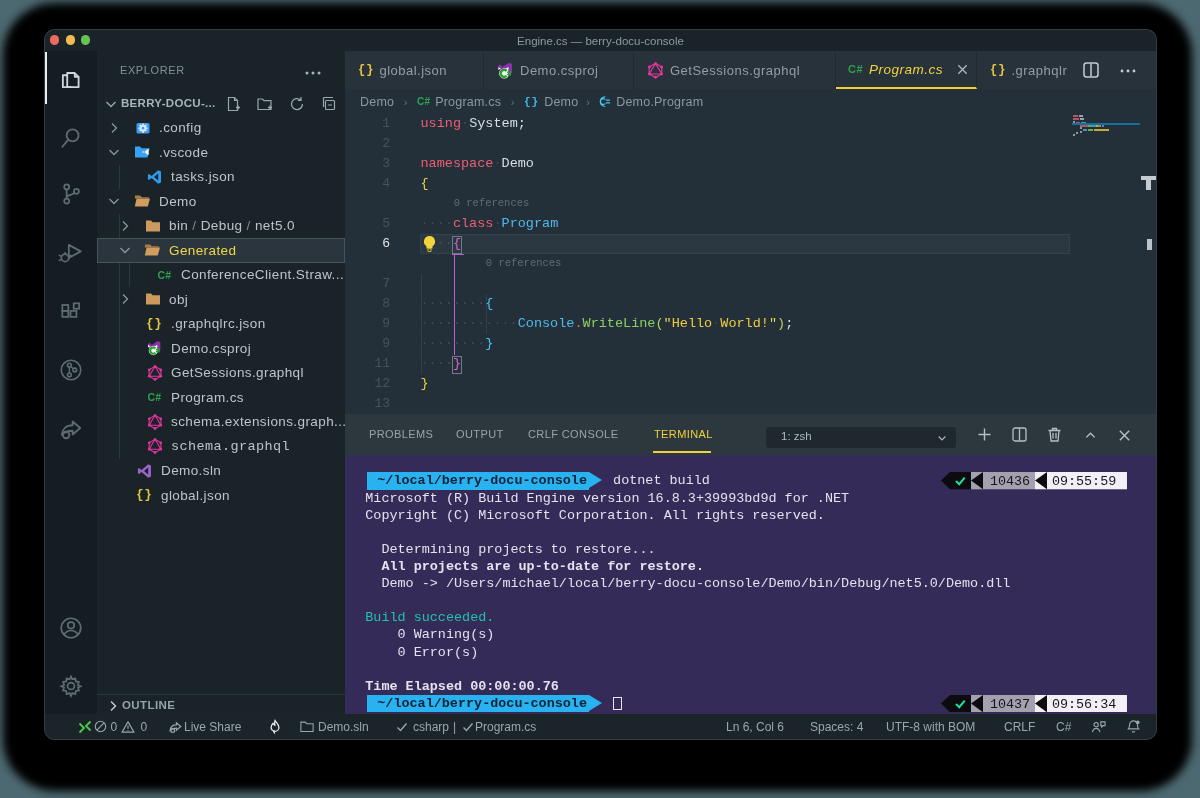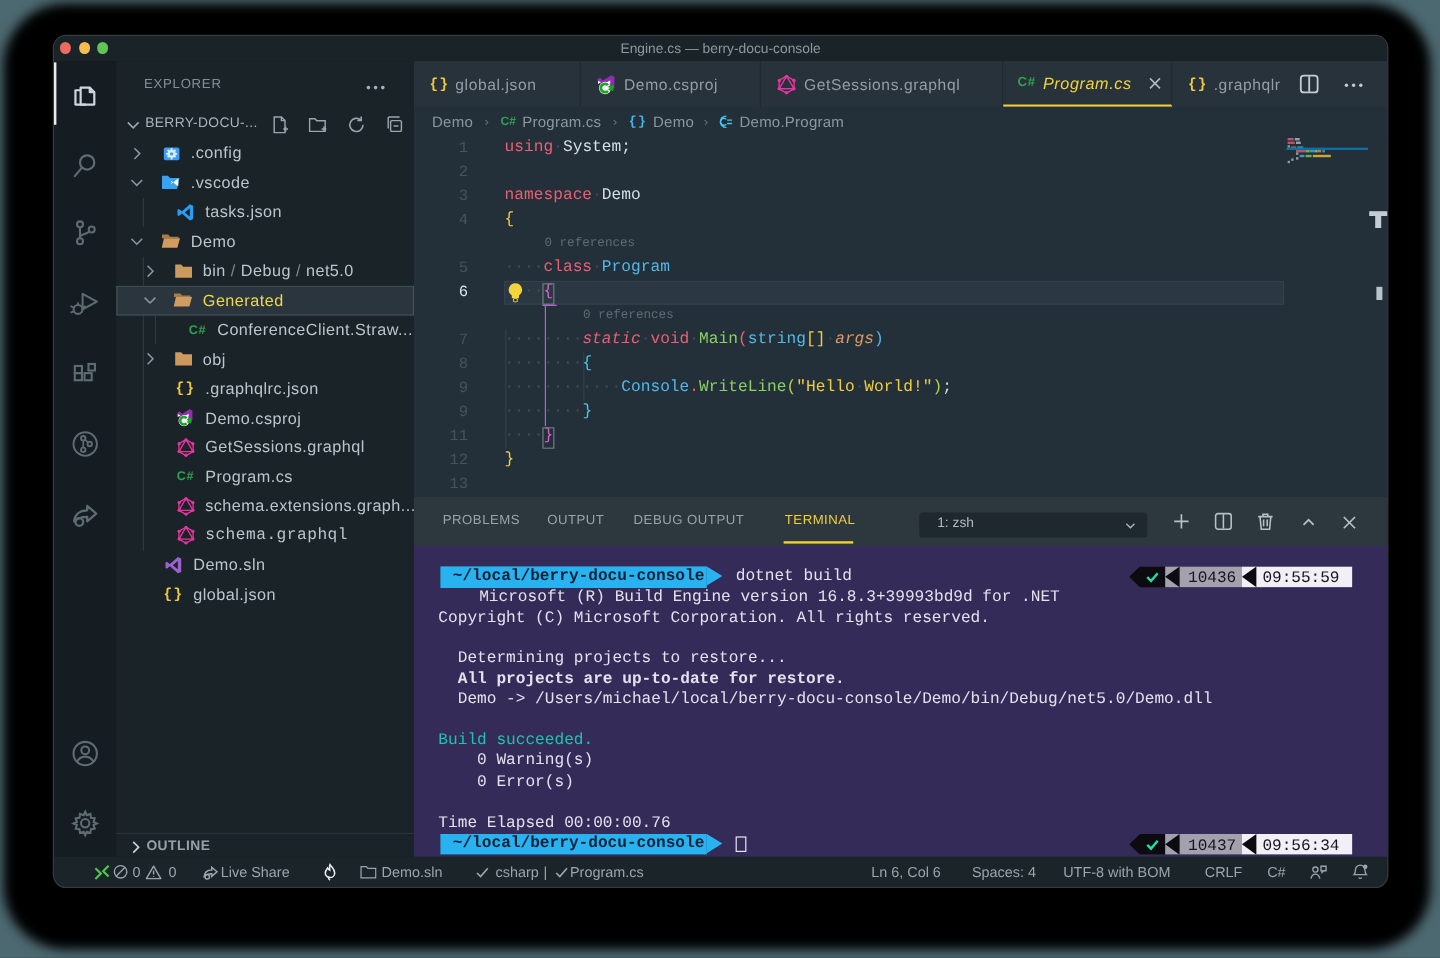--- a/index.html
+++ b/index.html
@@ -146,21 +146,21 @@
         <circle cx="3" cy="9" r="1.5"></circle>
         <circle cx="9" cy="9" r="1.5"></circle>
         <circle cx="15" cy="9" r="1.5"></circle>
       </svg>
 
     <div class="abs" style="left:6px; top:45px; width:16px; height:16px; color:#9aa5ac;">
       <svg viewBox="0 0 16 16" fill="none" stroke="currentColor" stroke-width="1.4">
           <path d="M3.5 6 L8 10.5 L12.5 6"></path>
         </svg>
     </div>
-    <div class="abs" style="left:24px; top:46px; font-size:11.5px; font-weight:normal; letter-spacing:0.3px; color:#a8b3ba;text-align:center;">BERRY-DOCU-...</div>
+    <div class="abs" style="left:24px; top:46px; font-size:11.5px; font-weight:bold; letter-spacing:0.3px; color:#a8b3ba;text-align:center;">BERRY-DOCU-...</div>
     <div class="abs" style="left:128px; top:45px; width:16px; height:16px; color:#9aa5ac;">
       <svg viewBox="0 0 16 16" fill="none" stroke="currentColor" stroke-width="1.2">
           <path d="M9.5 1.5 h-6 v13 h9 v-10 z M9.5 1.5 v3 h3"></path>
           <path d="M11 11.5 h4 M13 9.5 v4" stroke-width="1.3"></path>
         </svg>
     </div>
     <div class="abs" style="left:160px; top:45px; width:16px; height:16px; color:#9aa5ac;">
       <svg viewBox="0 0 16 16" fill="none" stroke="currentColor" stroke-width="1.2">
           <path d="M1 3 h4.5 l1.5 1.7 h7 v8.8 h-13 z"></path>
           <path d="M11 11.5 h4 M13 9.5 v4" stroke-width="1.3"></path>
@@ -499,21 +499,20 @@
 
       <svg class="abs" style="left:76px; top:121px;" width="17" height="18" viewBox="0 0 17 18">
           <path d="M8.5 1 a5.6 5.6 0 0 1 3 10.3 l0 2.2 h-6 l0 -2.2 a5.6 5.6 0 0 1 3 -10.3z" fill="#f5d43b"></path>
           <rect x="6.6" y="13.5" width="3.8" height="3.4" rx="0.8" fill="#f5d43b"></rect>
           <rect x="7.4" y="14.2" width="2.2" height="2" fill="#243039"></rect>
         </svg>
 
       <div class="abs" style="left:106.8px; top:121.5px; width:10.5px; height:18px; border:1px solid #6f7b84;"></div>
       <div class="abs" style="left:107.2px; top:139.8px; width:11.4px; height:1.6px; background:#b95fd0;"></div>
       <div class="abs" style="left:140.8px; top:143px; font-size:10.5px; color:#5d6b75;">0 references</div>
-      <div class="cl" style="left:75.5px; top:160px;"><span class="ws">········</span><span class="ki">static</span><span class="ws">·</span><span class="k">void</span><span class="ws">·</span><span class="gr">Main</span><span class="k">(</span><span class="cy">string</span><span class="yl">[]</span><span class="ws">·</span><span class="or">args</span><span class="cy">)</span></div>
       <div class="cl" style="left:75.5px; top:180px;"><span class="ws">········</span><span class="bl">{</span></div>
       <div class="cl" style="left:75.5px; top:200px;"><span class="ws">············</span><span class="cy">Console</span><span class="k">.</span><span class="gr">WriteLine</span><span class="yg">(</span><span class="yl">"Hello</span><span class="ws">·</span><span class="yl">World!"</span><span class="yg">)</span><span class="w">;</span></div>
       <div class="cl" style="left:75.5px; top:220px;"><span class="ws">········</span><span class="bl">}</span></div>
       <div class="cl" style="left:75.5px; top:240px;"><span class="ws">····</span><span class="mg">}</span></div>
       <div class="abs" style="left:106.8px; top:241.5px; width:10.5px; height:18px; border:1px solid #6f7b84;"></div>
       <div class="cl" style="left:75.5px; top:260px;"><span class="yl">}</span></div>
 
       <div class="mm" style="left:728px; top:0.8px; width:4.5px; background:#b25764;"></div>
       <div class="mm" style="left:733.5px; top:0.8px; width:4.5px; background:#98a2a8;"></div>
       <div class="mm" style="left:728px; top:4.4px; width:6px; background:#b25764;"></div>
@@ -538,21 +537,21 @@
       <div class="mm" style="left:728px; top:20.2px; width:1.5px; background:#8f99a0;"></div>
 
       <div class="abs" style="left:796px; top:61.5px; width:15.5px; height:4px; background:#c3ccd2;"></div>
       <div class="abs" style="left:801.3px; top:65.5px; width:4.7px; height:10.5px; background:#c3ccd2;"></div>
       <div class="abs" style="left:801.5px; top:124.5px; width:5px; height:11px; background:#b9c3c9;"></div>
     </div>
 
     <div class="panel-h">
       <div class="ptab" style="left:24px;">PROBLEMS</div>
       <div class="ptab" style="left:111px;">OUTPUT</div>
-      <div class="ptab" style="left:183px;">DEBUG OUTPUT</div>
+      <div class="ptab" style="left:183px;">CRLF CONSOLE</div>
       <div class="ptab" style="left:309px; color:#f2d03c;">TERMINAL</div>
       <div class="abs" style="left:308px; top:37px; width:58px; height:1.5px; background:#f2d03c;"></div>
       <div class="abs" style="left:421px; top:13px; width:190px; height:21px; background:#1e282e; border-radius:3px;">
         <span style="position:absolute; left:15px; top:3px; font-size:11.5px; color:#aeb8bf;">1: zsh</span>
         <svg width="12" height="12" viewBox="0 0 16 16" fill="none" stroke="#aeb8bf" stroke-width="1.5" style="position:absolute; right:8px; top:5px;">
             <path d="M3.5 6 L8 10.5 L12.5 6"></path>
           </svg>
       </div>
       <div class="abs" style="left:631px; top:12px; width:17px; height:17px; color:#b6c0c7;">
         <svg viewBox="0 0 17 17" fill="none" stroke="currentColor" stroke-width="1.4">
@@ -591,29 +590,29 @@
       <svg class="abs" style="left:596px; top:17.4px;" width="186" height="17.3" viewBox="0 0 186 17.3">
         <polygon points="0,8.6 9,0 30,0 30,17.3 9,17.3" fill="#0b0b10"></polygon>
         <rect x="30" y="0" width="64" height="17.3" fill="#a4a1ae"></rect>
         <polygon points="30,8.6 42,0 42,17.3" fill="#0b0b10"></polygon>
         <rect x="94" y="0" width="92" height="17.3" fill="#f2f0f6"></rect>
         <polygon points="94,8.6 106,0 106,17.3" fill="#0b0b10"></polygon>
         <path d="M15 9 l3.2 3.2 5.5 -6.5" stroke="#1fe0a6" stroke-width="2" fill="none"></path>
         <text x="49" y="13" font-family="Liberation Mono" font-size="13.4" fill="#16161e">10436</text>
         <text x="111" y="13" font-family="Liberation Mono" font-size="13.4" fill="#16161e">09:55:59</text>
       </svg>
-      <div class="tl" style="left:20.3px; top:34.5px;margin-left:34px;">Microsoft (R) Build Engine version 16.8.3+39993bd9d for .NET</div>
+      <div class="tl" style="left:20.3px; top:34.5px;">Microsoft (R) Build Engine version 16.8.3+39993bd9d for .NET</div>
       <div class="tl" style="left:20.3px; top:51.6px;">Copyright (C) Microsoft Corporation. All rights reserved.</div>
       <div class="tl" style="left:20.3px; top:85.9px;">&nbsp;&nbsp;Determining projects to restore...</div>
       <div class="tl" style="left:20.3px; top:103px;font-weight:bold;">&nbsp;&nbsp;All projects are up-to-date for restore.</div>
       <div class="tl" style="left:20.3px; top:120.1px;">&nbsp;&nbsp;Demo -&gt; /Users/michael/local/berry-docu-console/Demo/bin/Debug/net5.0/Demo.dll</div>
       <div class="tl" style="left:20.3px; top:154.3px; color:#1fc3ae;">Build succeeded.</div>
       <div class="tl" style="left:20.3px; top:171.4px;">&nbsp;&nbsp;&nbsp;&nbsp;0 Warning(s)</div>
       <div class="tl" style="left:20.3px; top:188.5px;">&nbsp;&nbsp;&nbsp;&nbsp;0 Error(s)</div>
-      <div class="tl" style="left:20.3px; top:222.8px;">Time Elapsed 00:00:00.76</div>
+      <div class="tl" style="left:20.3px; top:222.8px;font-weight:bold;">Time Elapsed 00:00:00.76</div>
 
       <div class="abs" style="left:22px; top:239.9px; width:222px; height:17.3px; background:#29b2f0;"></div>
       <div class="abs" style="left:244px; top:239.9px; width:0; height:0; border-left:13.8px solid #29b2f0; border-top:8.65px solid transparent; border-bottom:8.65px solid transparent;"></div>
       <div class="tl" style="left:32.3px; top:239.9px; color:#0c2238; font-weight:bold;">~/local/berry-docu-console</div>
       <div class="abs" style="left:268.3px; top:241.9px; width:8.5px; height:13.5px; border:1.5px solid #e8e6f0;"></div>
       <svg class="abs" style="left:596px; top:239.9px;" width="186" height="17.3" viewBox="0 0 186 17.3">
         <polygon points="0,8.6 9,0 30,0 30,17.3 9,17.3" fill="#0b0b10"></polygon>
         <rect x="30" y="0" width="64" height="17.3" fill="#a4a1ae"></rect>
         <polygon points="30,8.6 42,0 42,17.3" fill="#0b0b10"></polygon>
         <rect x="94" y="0" width="92" height="17.3" fill="#f2f0f6"></rect>

